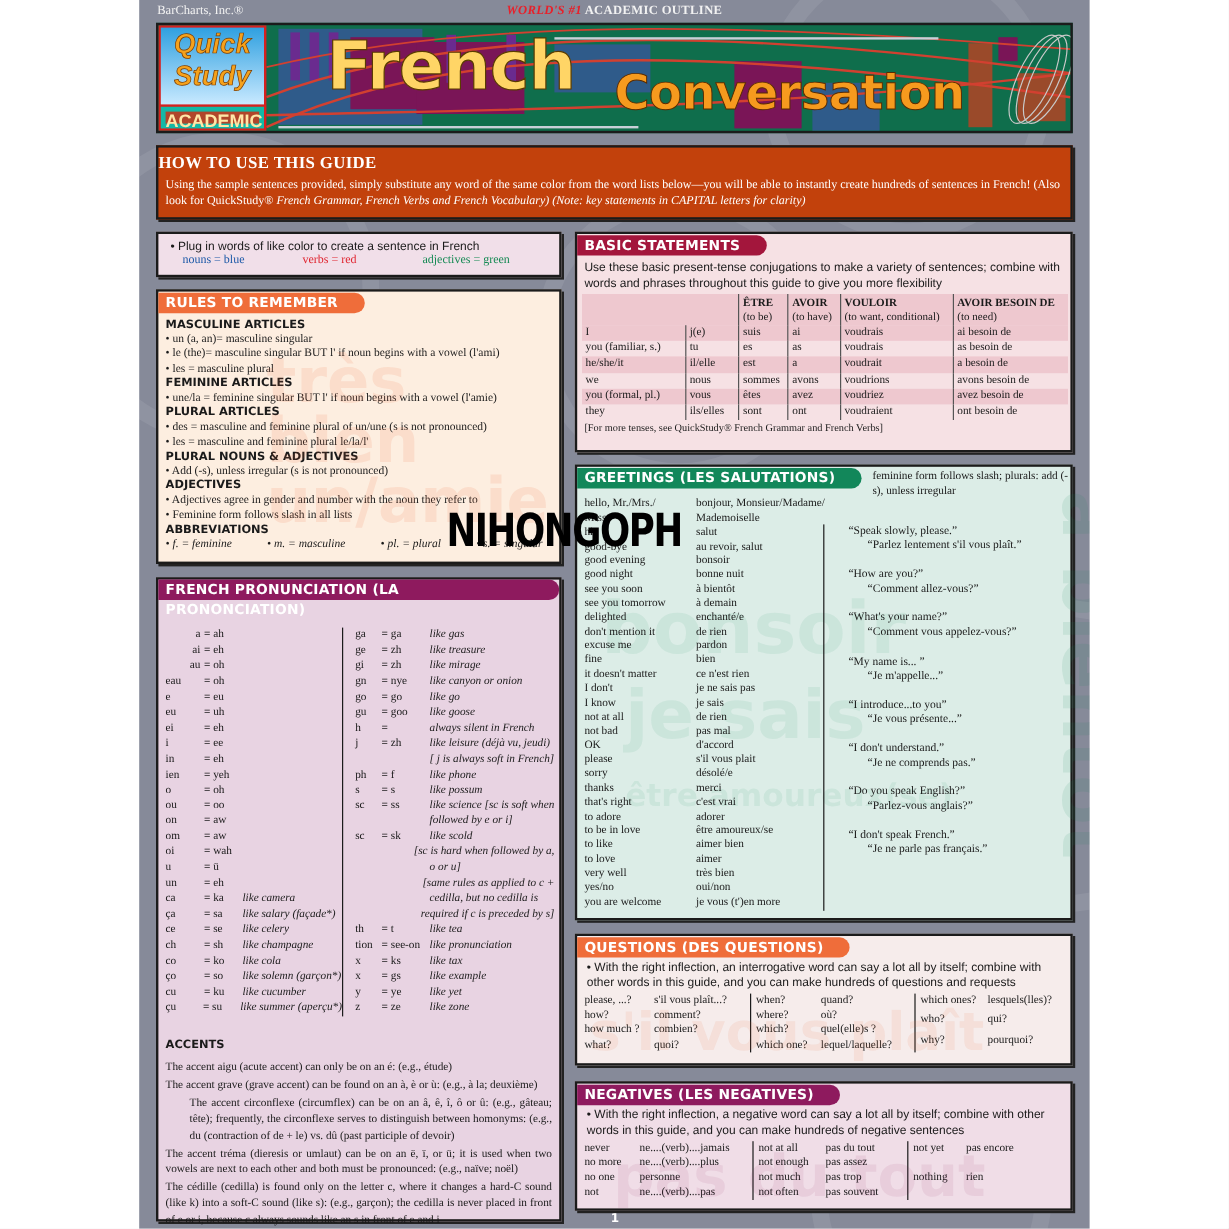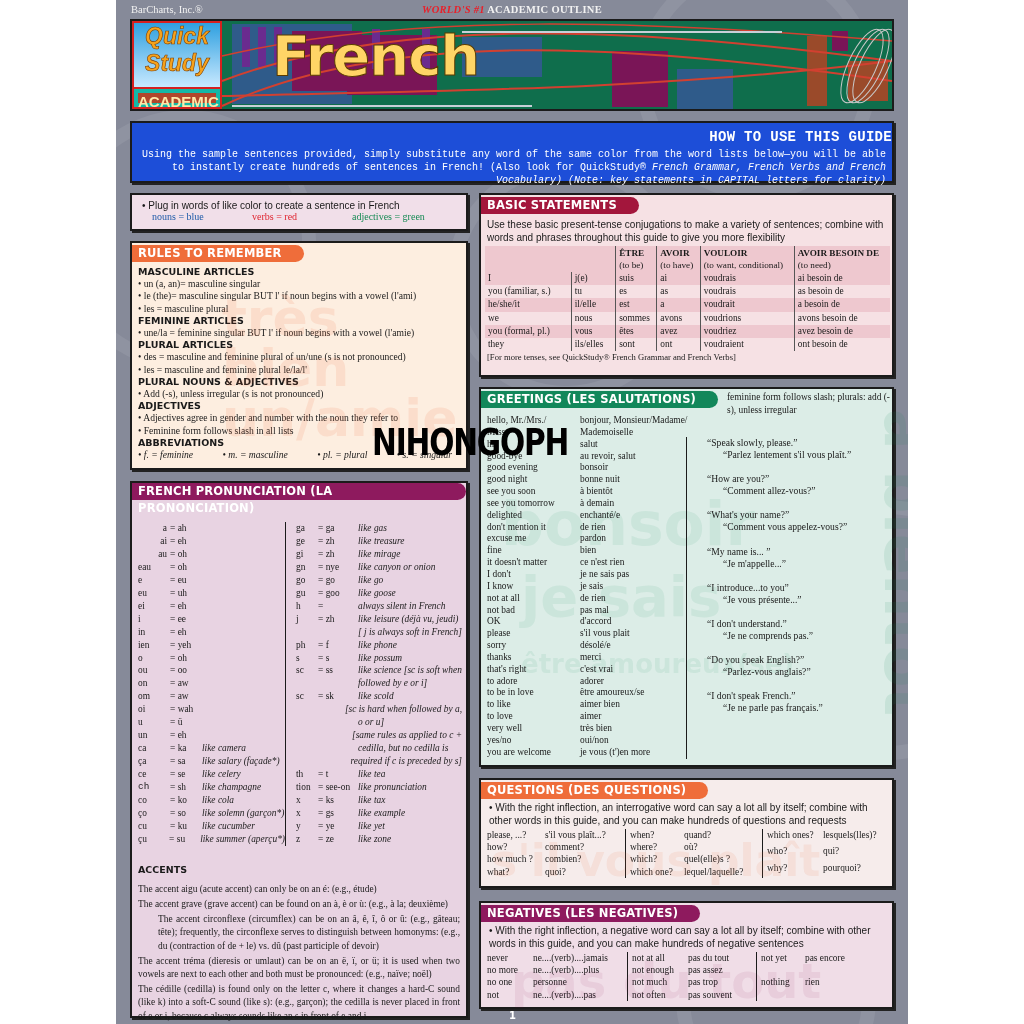--- a/index.html
+++ b/index.html
@@ -29,22 +29,22 @@
   .logo .acad { position: absolute; left: 2px; top: 68px; width: 86px; height: 18px; background: #b0462b;
     border: 4px solid #14b8a6; color: #ffe7a8; font-family: "Liberation Sans", sans-serif; font-weight: bold;
     font-size: 15px; text-align: center; line-height: 17px; }
   .deco { position: absolute; }
   .title-french { position: absolute; left: 140px; top: 2px; font-family: "DejaVu Sans", sans-serif; font-weight: bold;
     font-size: 56px; color: #ffd566; -webkit-text-stroke: 1px #5a3b00; letter-spacing: -1px; }
   .title-conv { position: absolute; left: 380px; top: 34px; font-family: "DejaVu Sans", sans-serif; font-weight: bold;
     font-size: 40px; color: #f69a1e; -webkit-text-stroke: 0.8px #5a2b00; letter-spacing: -0.5px; }
 
   .panel { position: absolute; border: 2px solid #1b1b1b; box-shadow: 2px 2px 0 #222; }
-  .howto { left: 14px; top: 121px; width: 764px; height: 62px; background: #1d4ed8; color: #fff; text-align: right;
-    font-family: Liberation Mono, monospace; }
+  .howto { left: 14px; top: 121px; width: 764px; height: 62px; background: #c2410c; color: #fff; text-align: left;
+    font-family: Liberation Serif, serif; }
   .howto h2 { font-size: 14px; font-weight: bold; margin-top: 6px; letter-spacing: 0.3px; }
   .howto p { font-size: 10px; line-height: 13px; margin-top: 3px; padding: 0 6px; }
   .howto p i { font-style: italic; }
 
   .plug { left: 14px; top: 193px; width: 338px; height: 38px; background: #f1dfe9; padding: 5px 10px; }
   .plug .l1 { font-family: "Liberation Sans", sans-serif; font-size: 10px; }
   .plug .legend { display: flex; gap: 0; font-size: 10px; margin-left: 10px; }
   .plug .legend span { width: 100px; }
   .c-blue { color: #1e5aa8; } .c-red { color: #e02530; } .c-green { color: #168a54; }
 
@@ -147,20 +147,21 @@
       </g>
     </svg>
     <div class="logo">
       <div class="qs">
         <span>Quick</span>
         <span>Study</span>
       </div>
       <div class="acad">ACADEMIC</div>
     </div>
     <div class="title-french">French</div>
+    <div class="title-conv">Conversation</div>
   </div>
 
   <div class="panel howto">
     <h2>HOW TO USE THIS GUIDE</h2>
     <p><span>Using the sample sentences provided, simply substitute any word of the same color from the word lists below—you will be able to instantly create hundreds of sentences in French! (Also look for QuickStudy® </span><i>French Grammar, French Verbs and French Vocabulary) (Note: key statements in CAPITAL letters for clarity)</i></p>
   </div>
 
   <div class="panel plug">
     <div class="l1">• Plug in words of like color to create a sentence in French</div>
     <div class="legend">
@@ -296,21 +297,21 @@
             <span style="width: 32px; text-align: left; padding-right: 3px;">ça</span>
             <span style="width: 32px; display: inline-block;">= sa</span>
             <span class="it">like salary (façade*)</span>
           </div>
           <div class="row">
             <span style="width: 32px; text-align: left; padding-right: 3px;">ce</span>
             <span style="width: 32px; display: inline-block;">= se</span>
             <span class="it">like celery</span>
           </div>
           <div class="row">
-            <span style="width: 32px; text-align: left; padding-right: 3px; font-family: Liberation Mono, monospace;">ch</span>
+            <span style="width: 32px; text-align: left; padding-right: 3px;">ch</span>
             <span style="width: 32px; display: inline-block;">= sh</span>
             <span class="it">like champagne</span>
           </div>
           <div class="row">
             <span style="width: 32px; text-align: left; padding-right: 3px;">co</span>
             <span style="width: 32px; display: inline-block;">= ko</span>
             <span class="it">like cola</span>
           </div>
           <div class="row">
             <span style="width: 32px; text-align: left; padding-right: 3px;">ço</span>

